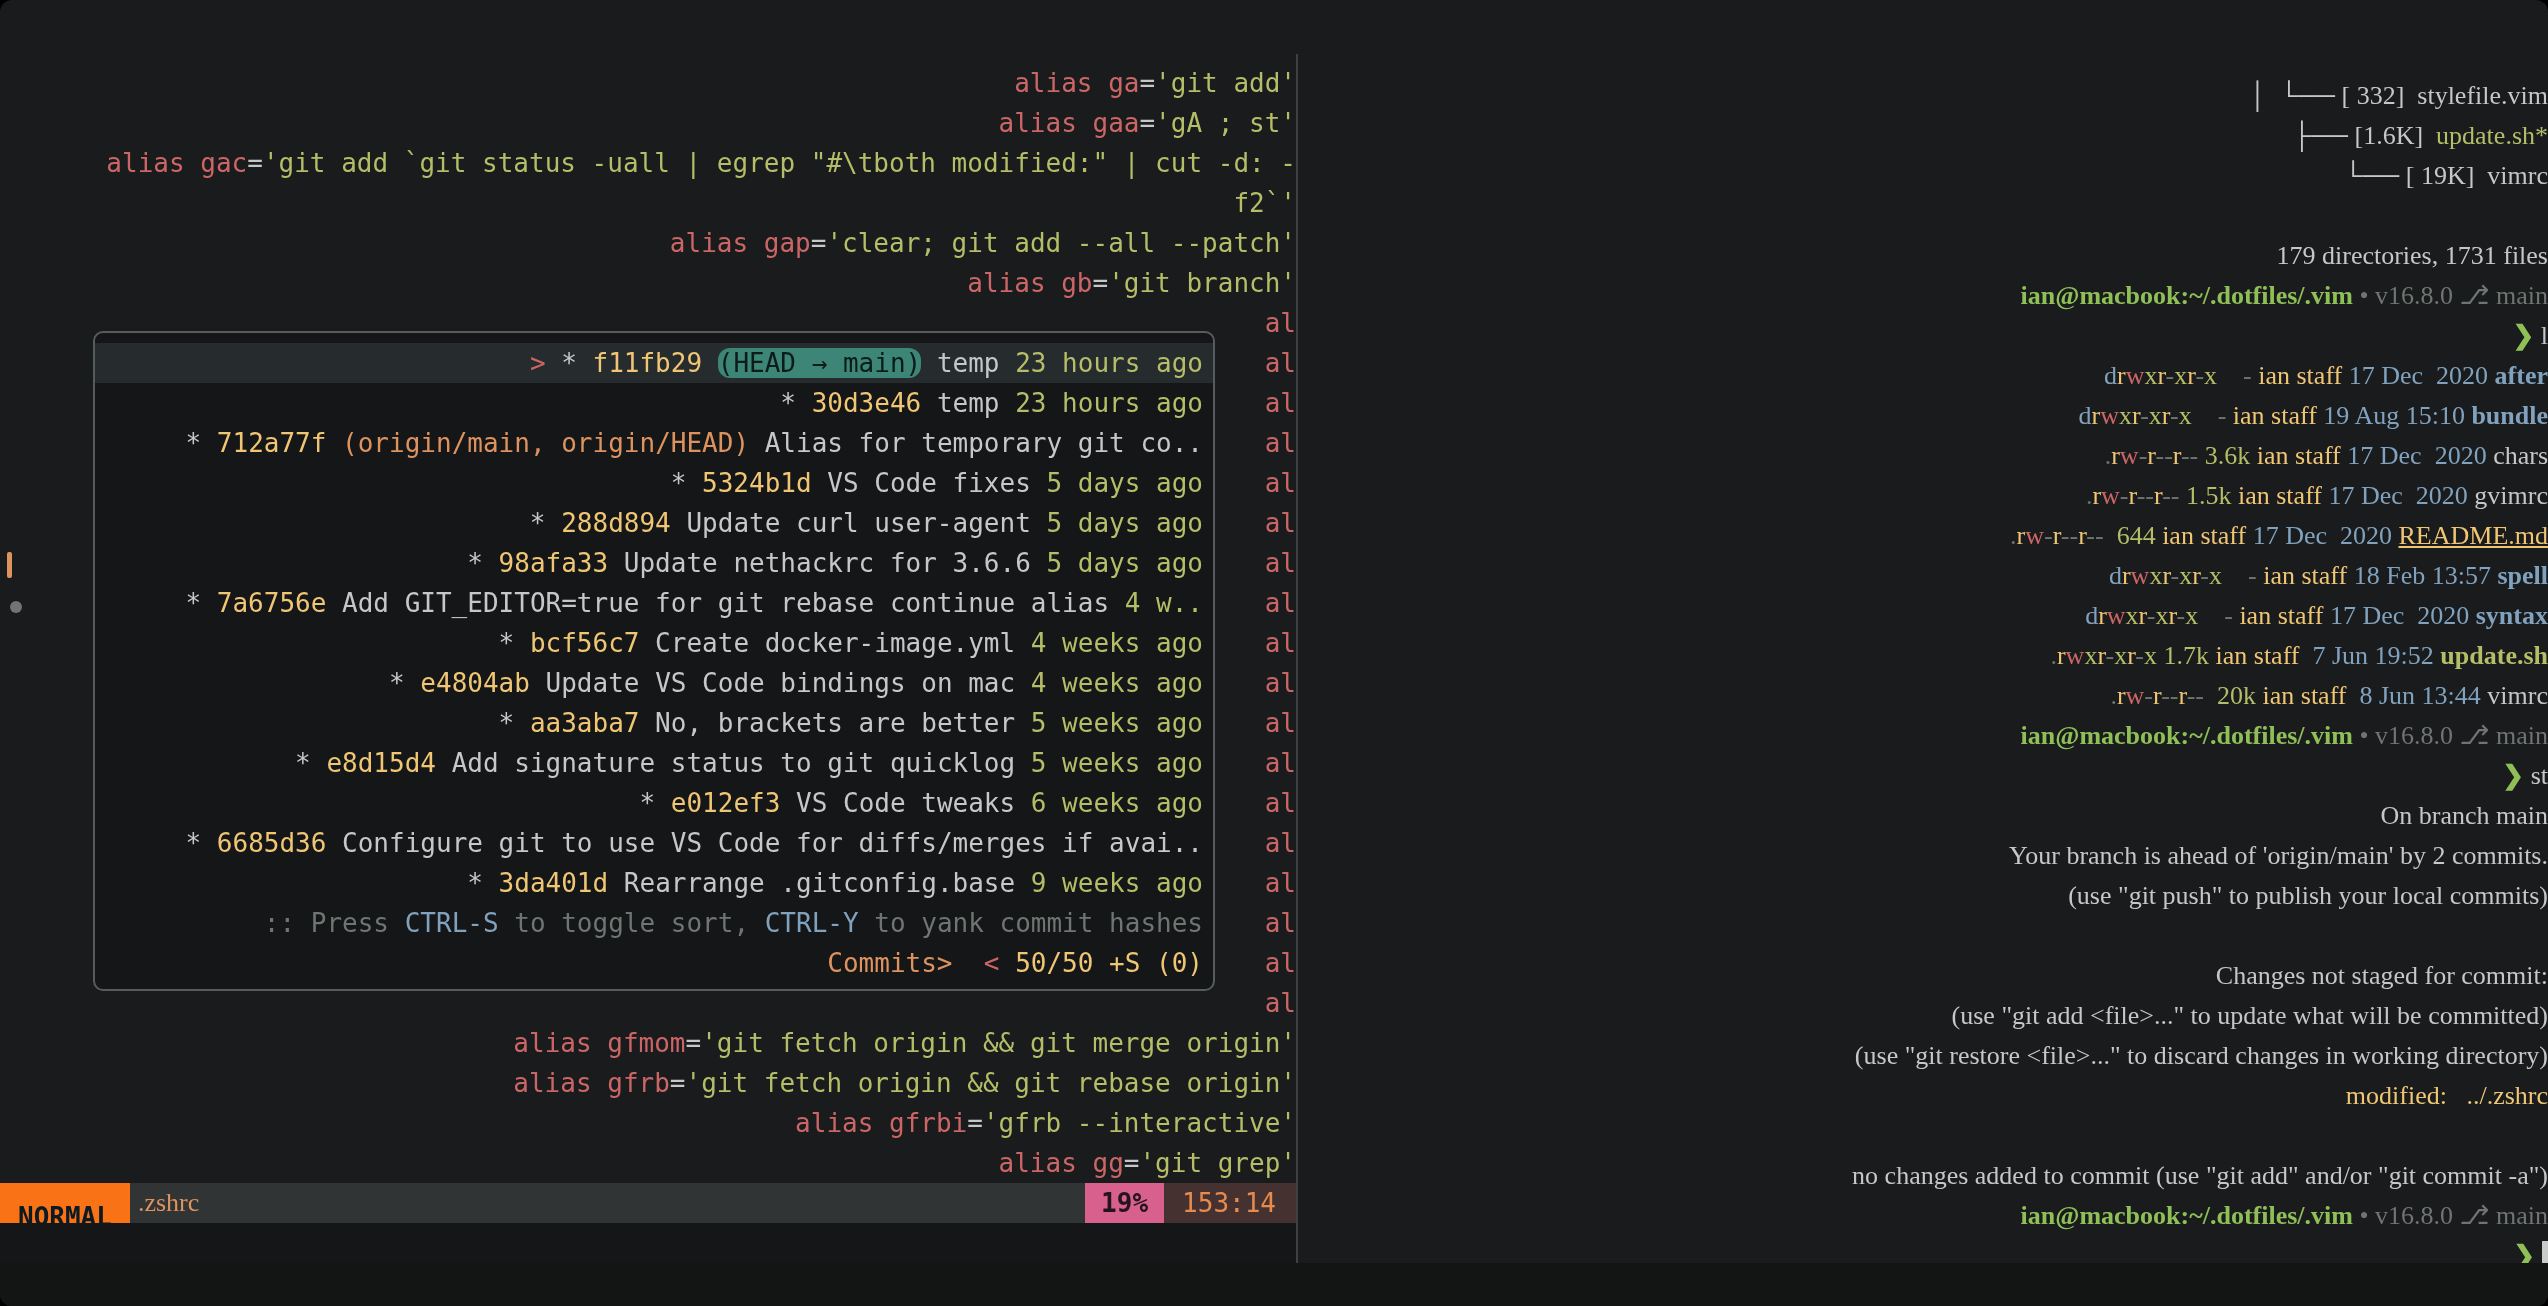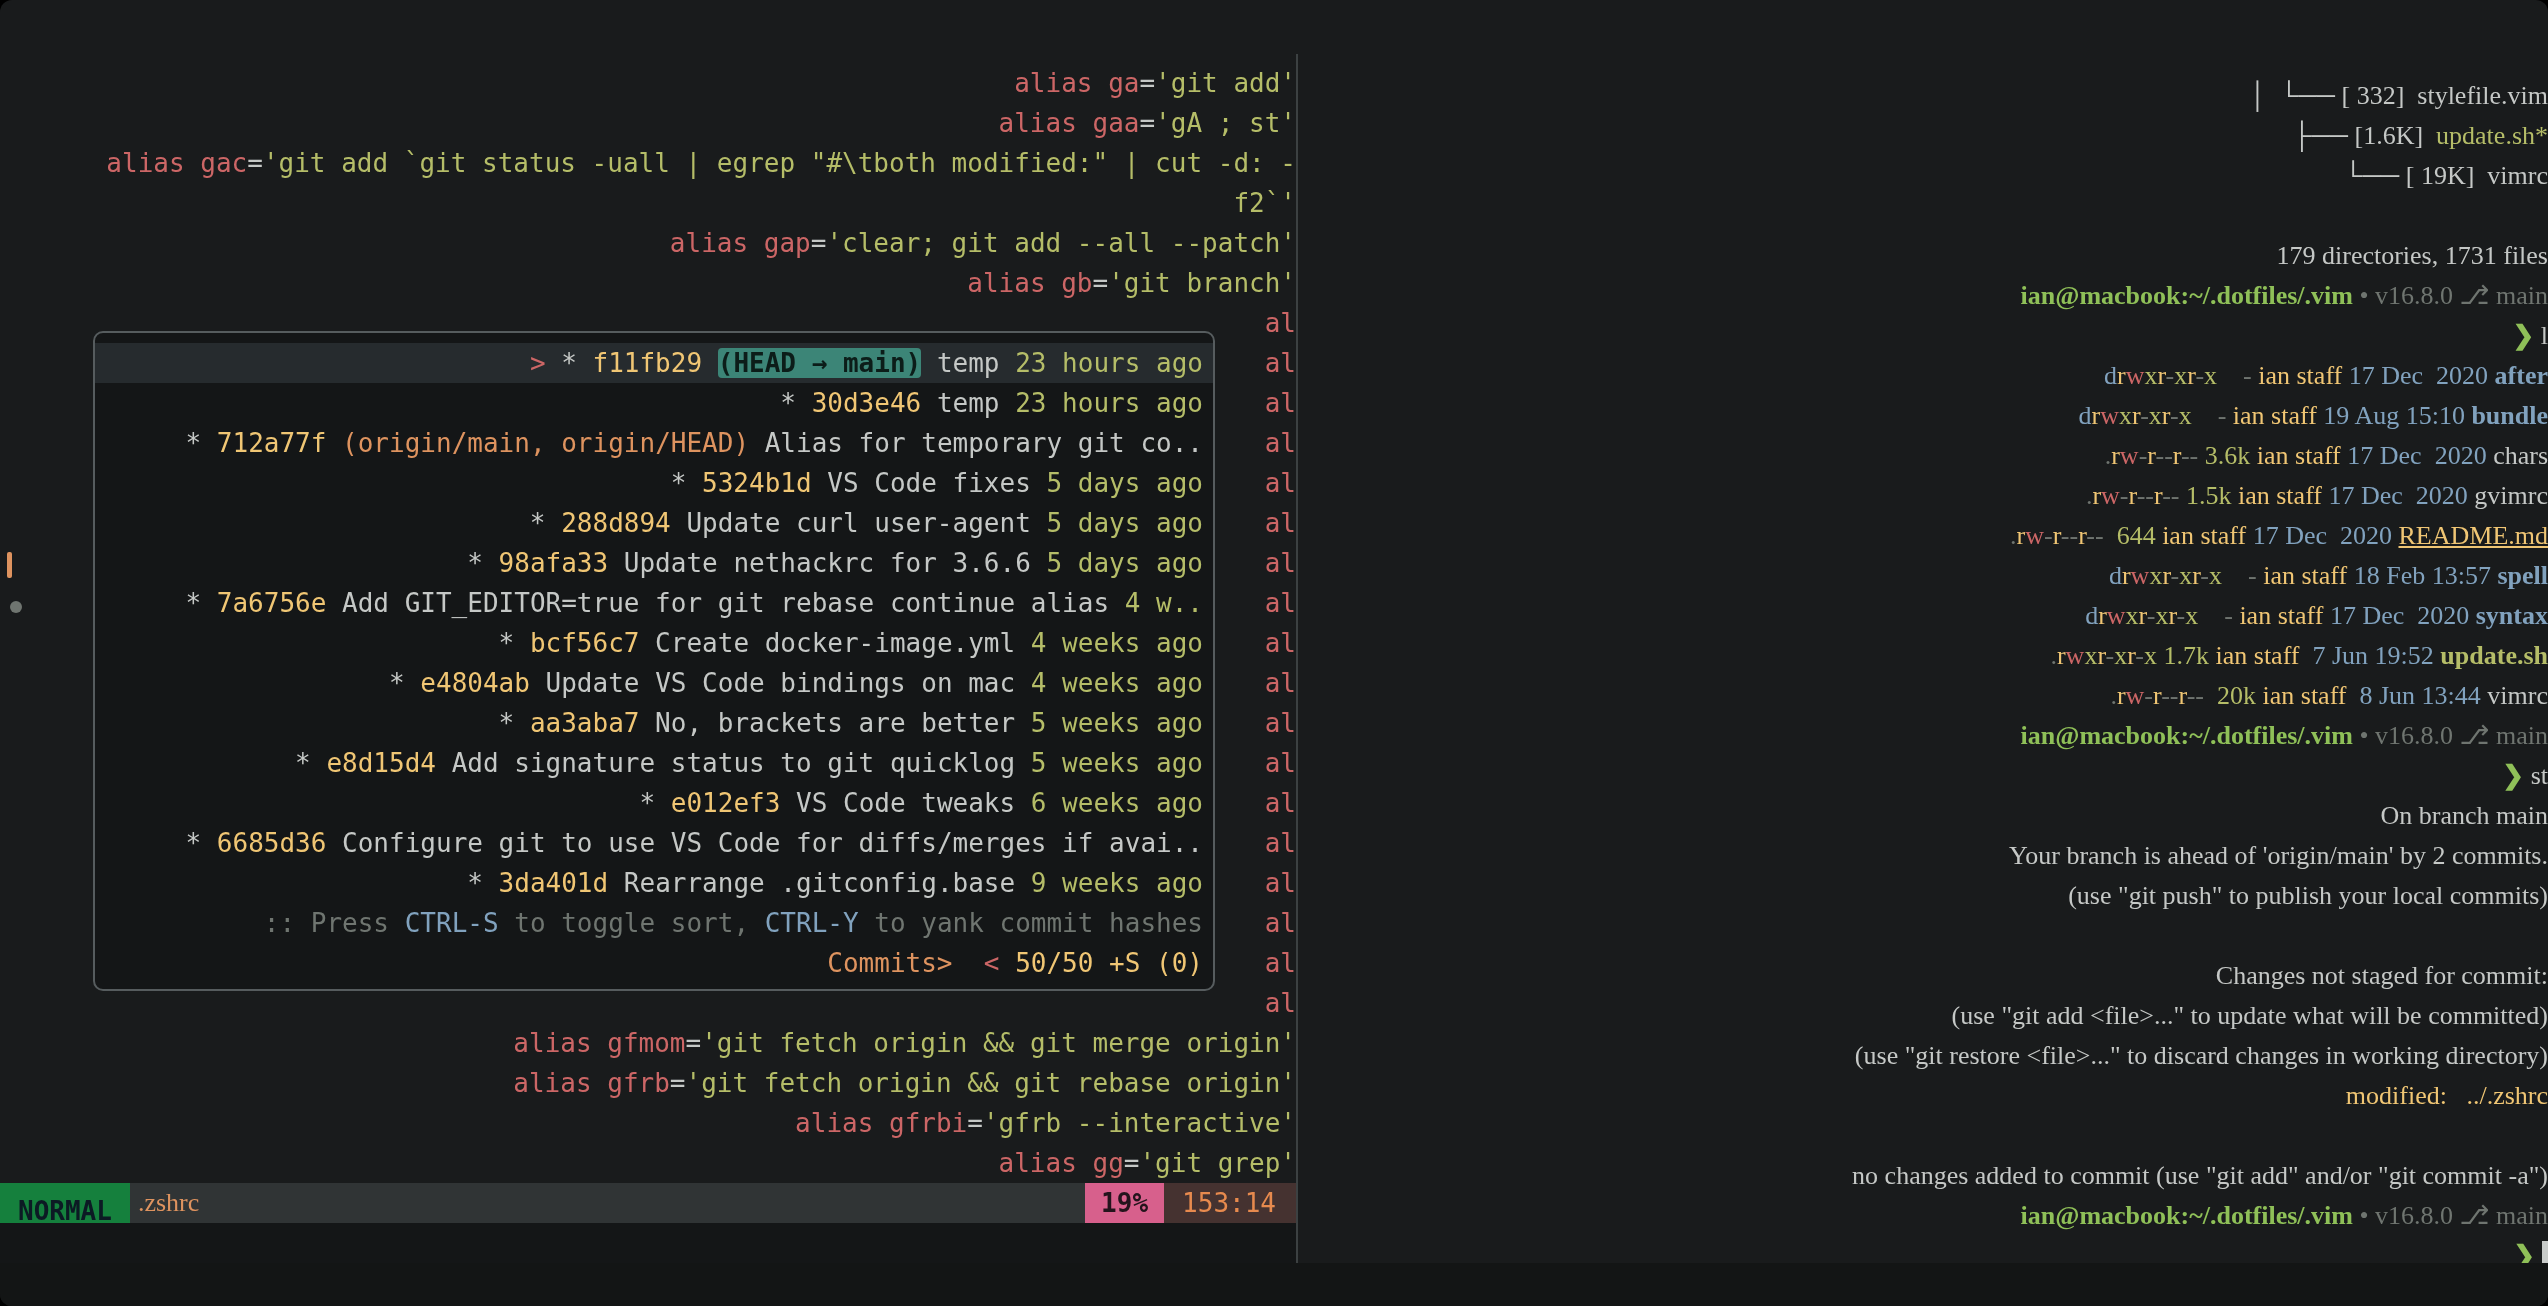--- a/index.html
+++ b/index.html
@@ -23,32 +23,32 @@
   .pane.right{flex:1;}
   .lines{white-space:pre;font-size:26px;line-height:40px;color:var(--fg);}
   .left .lines{padding:9px 0 0 42px;}
   .right .lines{padding:22px 0 0 12px;font-family:Liberation Serif, serif;}
   .line{height:40px;}
   
   .t-fg{color:var(--fg);} .t-red{color:var(--red);} .t-green{color:var(--green);}
   .t-yellow{color:var(--yellow);} .t-blue{color:var(--blue);}
   .t-orange{color:var(--orange);} .t-dim{color:var(--dim);} .t-pgreen{color:var(--pgreen);}
   .t-b{font-weight:bold;} .t-u{text-decoration:underline;}
-  .t-chip{background:var(--tealbg);color:var(--tealfg);font-weight:bold;border-radius:4px;}
+  .t-chip{background:var(--tealbg);color:var(--tealfg);font-weight:normal;border-radius:12px;}
   .t-cursor{background:#c8cbc9;}
   
   .popup{position:absolute;left:93px;top:277px;width:1122px;height:660px;box-sizing:border-box;
          background:#141617;border:2px solid #565c5e;border-radius:10px;z-index:5;overflow:hidden;}
   .popup .lines{padding:10px 0 0 0;}
   .popup .line{padding:0 10px 0 13px;}
   .popup .line.sel{background:#262b2e;}
   
   .statusline{position:absolute;left:0;top:1129px;width:1296px;height:40px;background:#303435;
               display:flex;align-items:stretch;font-size:26px;line-height:40px;white-space:pre;}
-  .sl-mode{background:#15803d;color:#0c1a24;font-weight:bold;padding:8px 18px;}
+  .sl-mode{background:#f97316;color:#0c1a24;font-weight:bold;padding:14px 18px;}
   .sl-file{color:var(--orange);padding-left:8px;font-family:Liberation Serif, serif;}
   .sl-spacer{flex:1;}
   .sl-pct{background:#d7608c;color:#24141c;font-weight:bold;padding:0 16px;}
   .sl-pos{background:#453230;color:#e78a4e;padding:0 20px 0 18px;}
   
   .ruler{position:absolute;left:0;top:1169px;width:1296px;height:40px;background:#141617;
          color:var(--fg);font-size:26px;line-height:40px;white-space:pre;}
   
   .gmark{position:absolute;left:7px;top:498px;width:5px;height:26px;background:var(--orange);border-radius:2px;}
   .gdot{position:absolute;left:10px;top:547px;width:12px;height:12px;border-radius:50%;background:#6f7570;}

